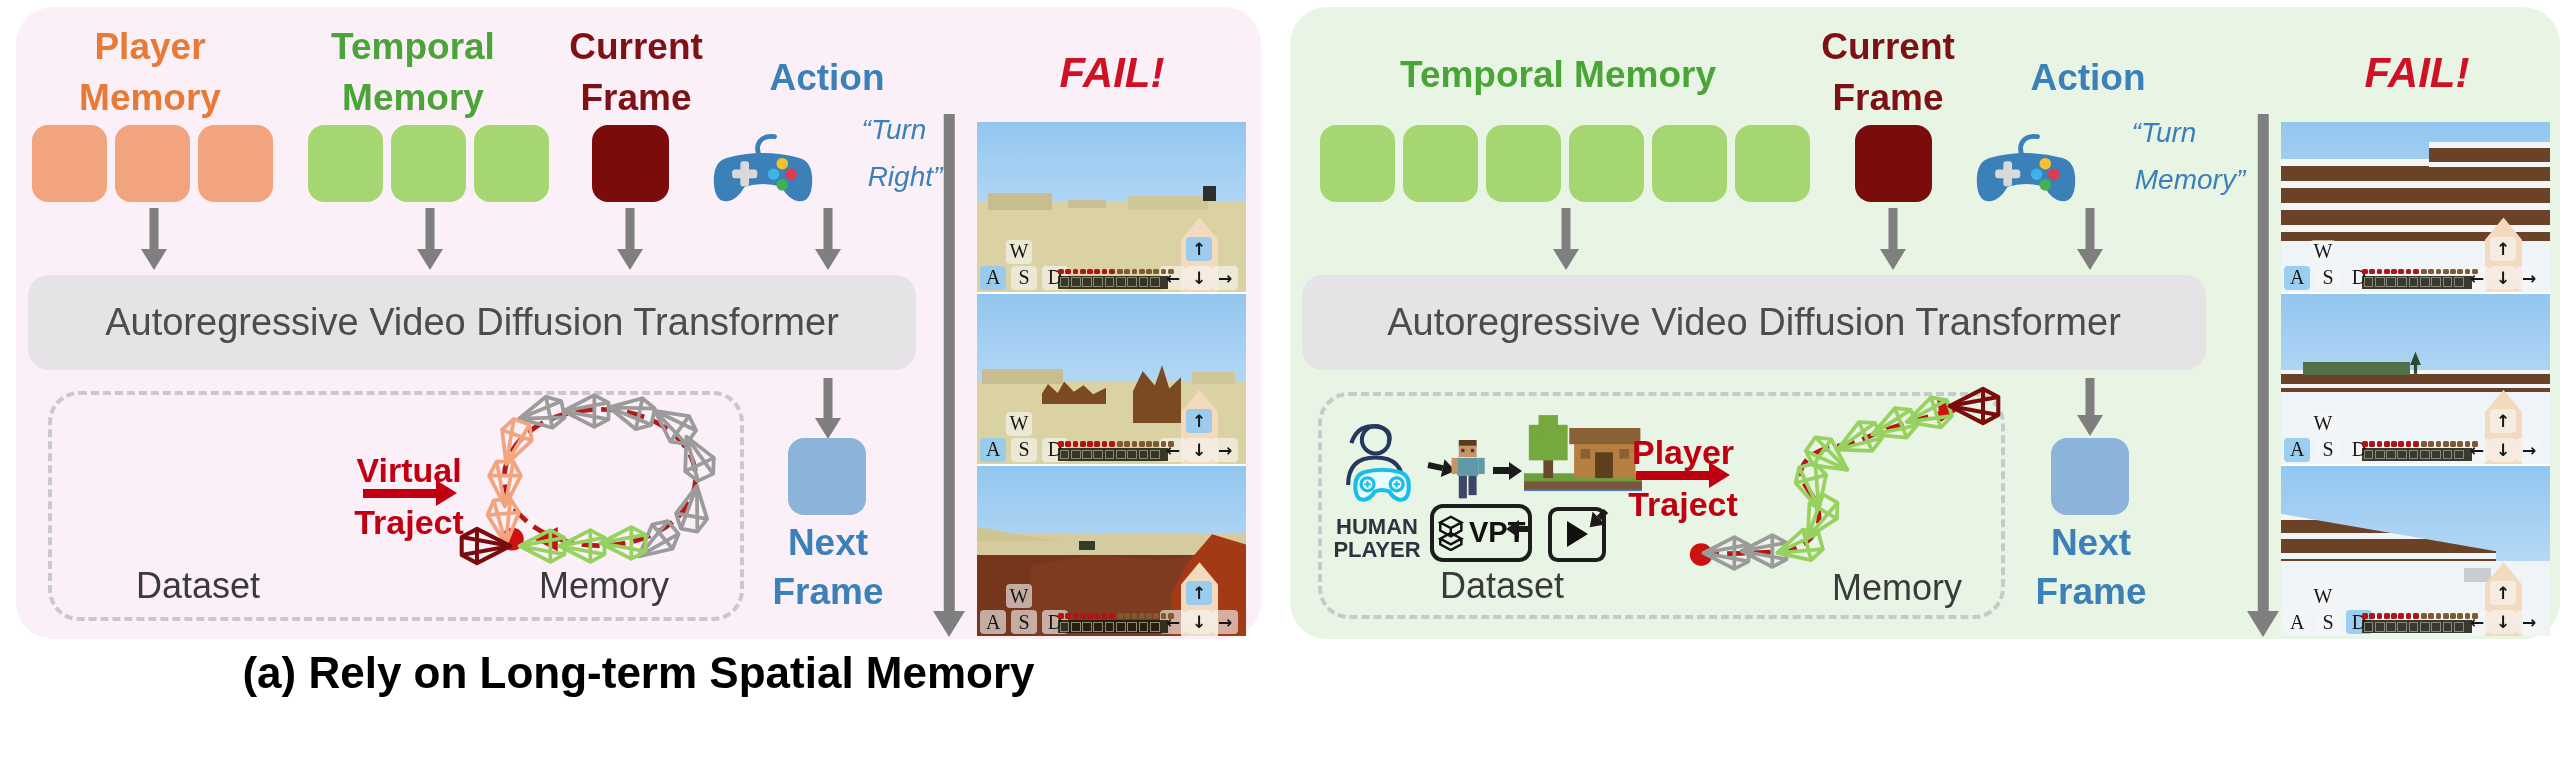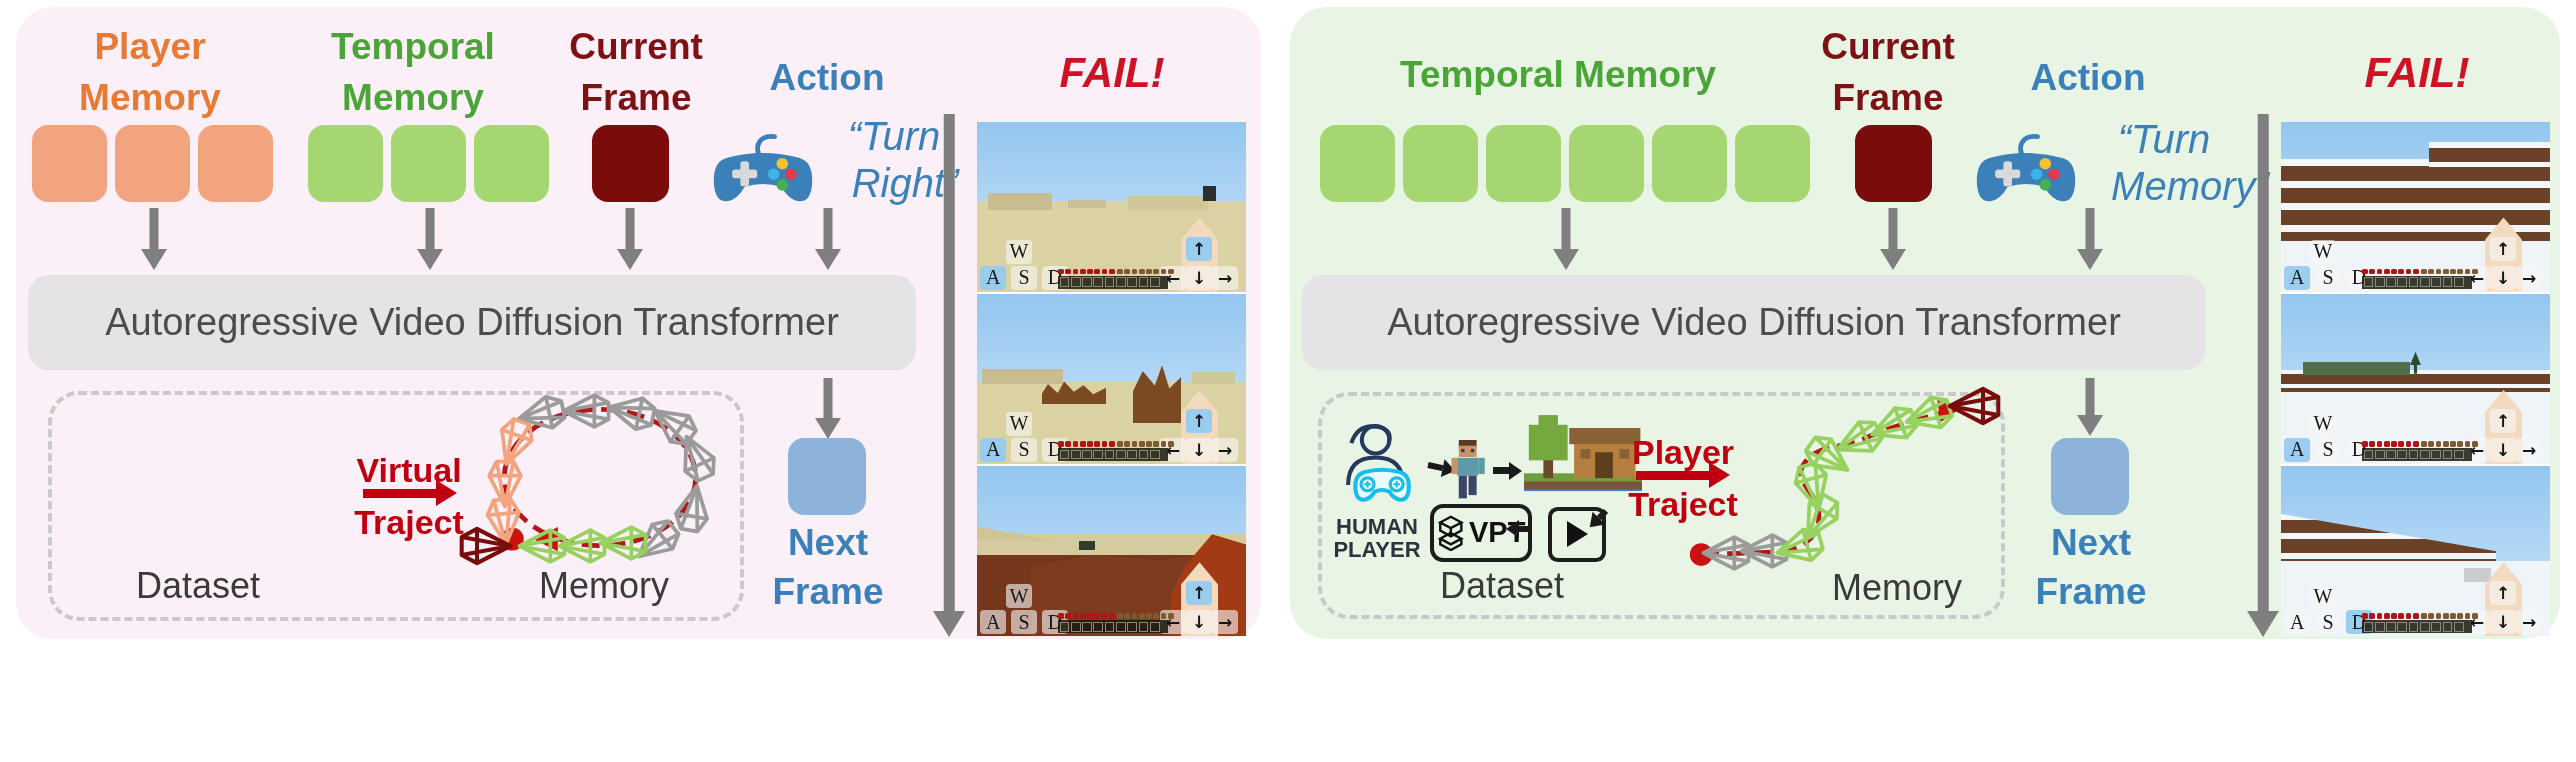--- a/index.html
+++ b/index.html
@@ -9,21 +9,21 @@
   #panel-b{left:1290px;width:1270px;background:var(--bg_b)}
   .caption{position:absolute;top:648px;font-size:44px;font-weight:bold;color:#000;text-align:center}
   .t2{position:absolute;font-weight:bold;font-size:37px;line-height:51px;text-align:center;transform:translateX(-50%);white-space:pre-line}
   .t1{position:absolute;font-weight:bold;font-size:37px;transform:translateX(-50%);white-space:nowrap}
   .fail{position:absolute;font-size:42px;font-style:italic;font-weight:bold;color:var(--red);transform:translateX(-50%)}
   .c-or{color:var(--orange_text)} .c-gr{color:var(--green_text)} .c-ma{color:var(--maroon_text)} .c-bl{color:var(--blue_text)}
   .sqrow{position:absolute;top:118px;display:flex;gap:8px}
   .sq{width:75px;height:77px;border-radius:16px;flex:0 0 auto}
   .sq-salmon{background:var(--salmon)} .sq-green{background:var(--lgreen)}
   .sq-maroon{position:absolute;top:118px;width:77px;height:77px;border-radius:16px;background:var(--maroon)}
-  .quote{position:absolute;font-style:italic;font-size:40px;color:var(--blue_text);transform:translateX(-50%);white-space:nowrap}
+  .quote{position:absolute;font-style:italic;font-size:28px;color:var(--blue_text);transform:translateX(-50%);white-space:nowrap}
   .darr{position:absolute;width:27.6px}
   .darr .stem{position:absolute;left:50%;transform:translateX(-50%);top:0;width:9px;background:var(--gray)}
   .darr .head{position:absolute;left:50%;transform:translateX(-50%);width:0;height:0;border-left:13.8px solid transparent;border-right:13.8px solid transparent;border-top:21px solid var(--gray)}
   .tbox{position:absolute;background:var(--boxgray);border-radius:21px;display:flex;align-items:center;justify-content:center;font-size:38px;color:#4c4c4c}
   .nfbox{position:absolute;width:78px;height:77px;border-radius:16px;background:var(--blue_box)}
   .nflabel{position:absolute;font-weight:bold;font-size:37px;line-height:49px;color:var(--blue_text);text-align:center;transform:translateX(-50%);white-space:pre-line}
   .dashbox{position:absolute;border:4.9px dashed var(--dash);border-radius:31px}
   .lbl{position:absolute;font-size:36px;color:#3a3a3a;transform:translateX(-50%);white-space:nowrap}
   .redw{position:absolute;font-size:34px;font-weight:600;color:var(--trajred);transform:translateX(-50%);white-space:nowrap}
   .redarrow{position:absolute;height:0}
@@ -380,20 +380,21 @@
             <div class="dot" style="background: rgb(126, 90, 48);"></div>
             <div class="dot" style="background: rgb(126, 90, 48);"></div>
             <div class="dot" style="background: rgb(126, 90, 48);"></div>
             <div class="dot" style="background: rgb(126, 90, 48);"></div>
             <div class="dot" style="background: rgb(126, 90, 48);"></div>
             <div class="dot" style="background: rgb(126, 90, 48);"></div>
           </div>
         </div>
     </div>
   </div>
+  <div class="caption" style="left:16px;width:1245px">(a) Rely on Long-term Spatial Memory</div>
 
   <div class="panel" id="panel-b">
     <div class="t1 c-gr" style="left:268px;top:47px">Temporal Memory</div>
     <div class="t2 c-ma" style="left:598px;top:14.6px">Current
 Frame</div>
     <div class="t1 c-bl" style="left:798px;top:50px">Action</div>
     <div class="fail" style="left:1127px;top:42px">FAIL!</div>
 
     <div class="sqrow" style="left:30px">
         <div class="sq sq-green"></div>

